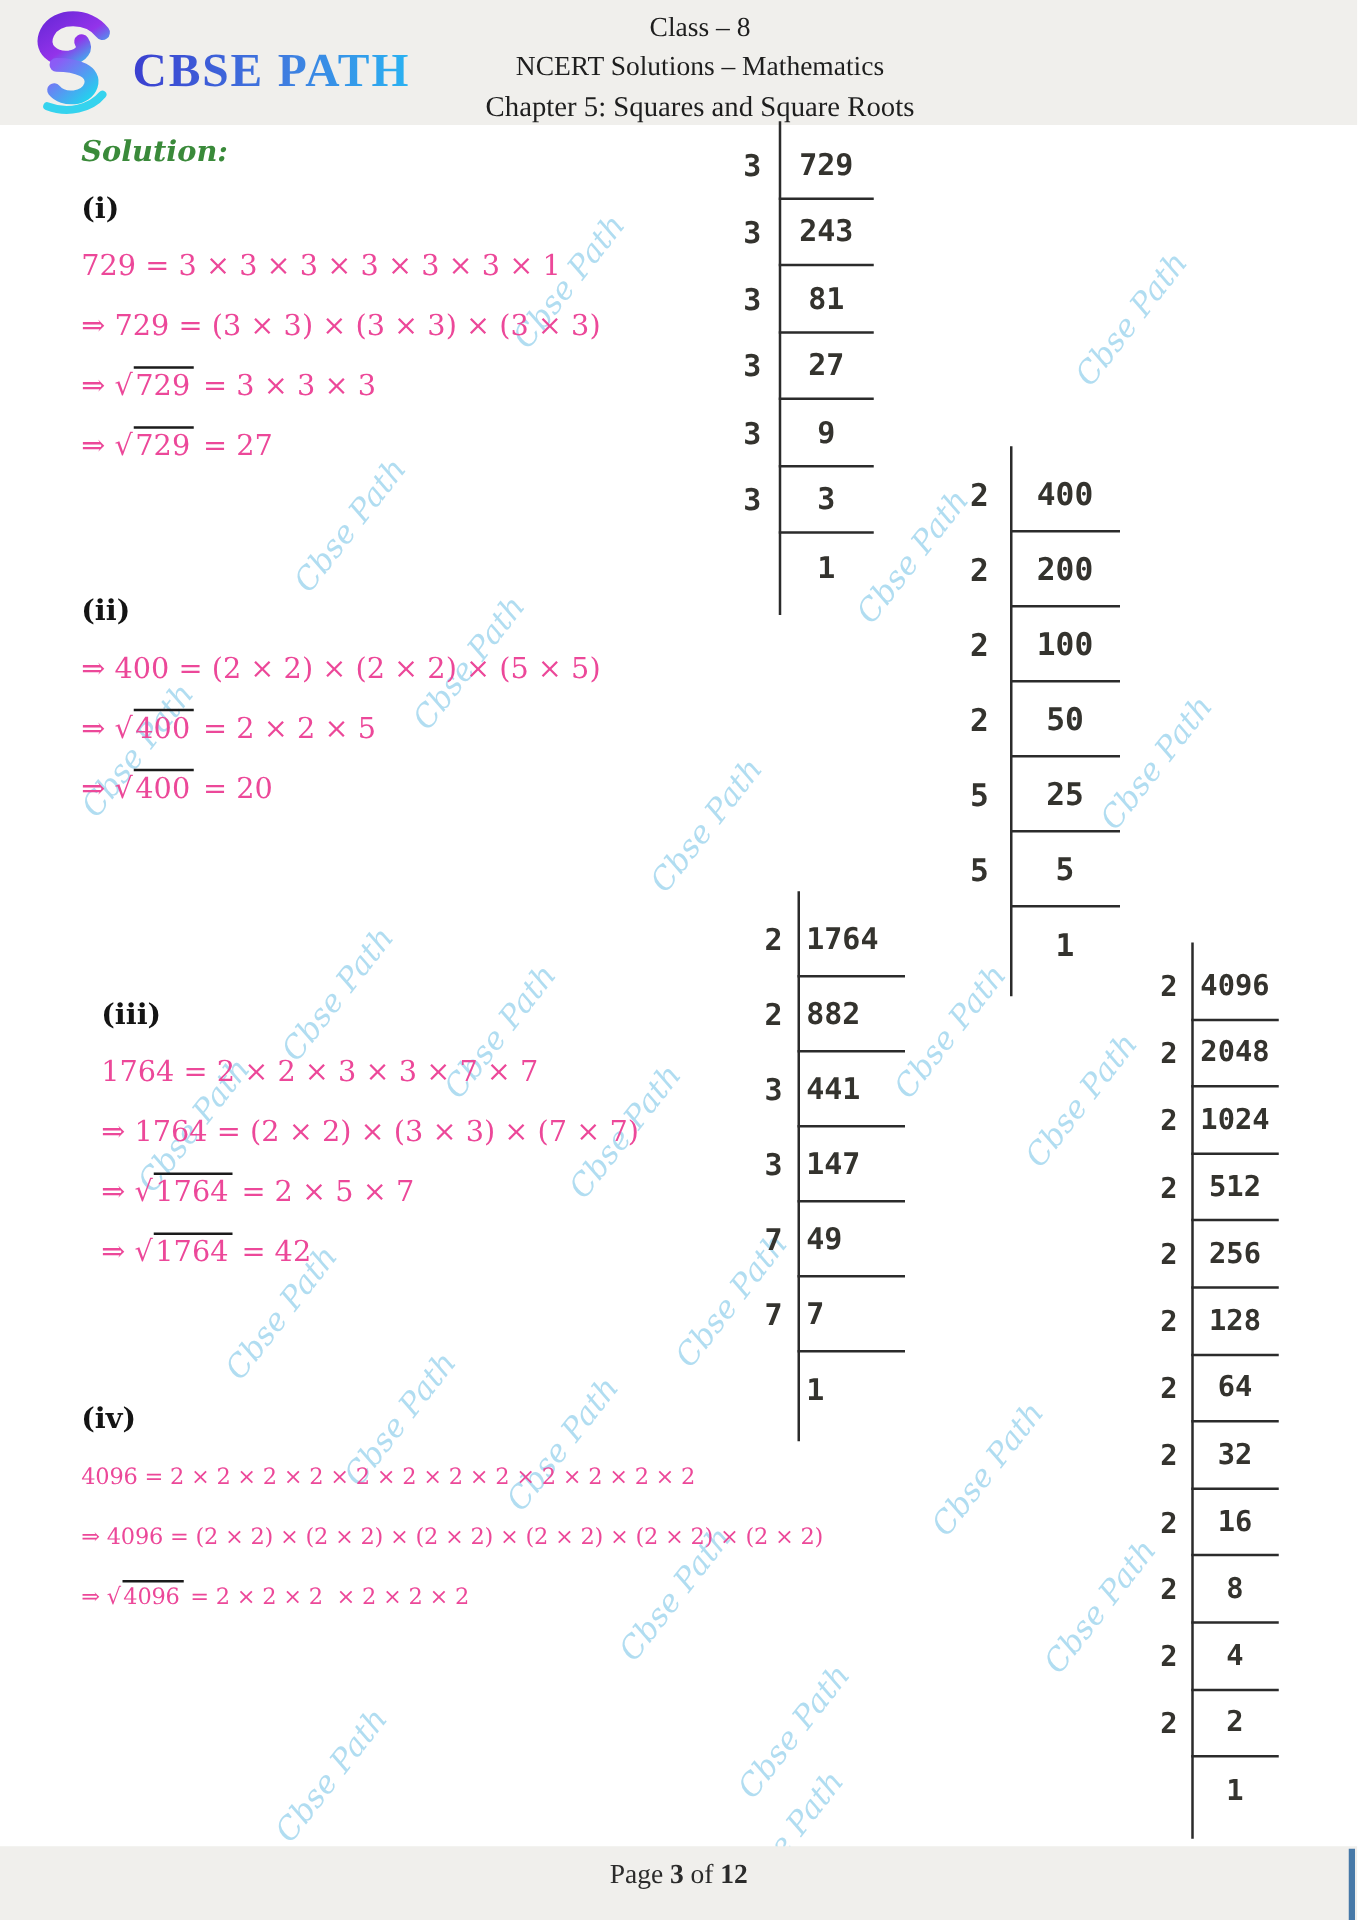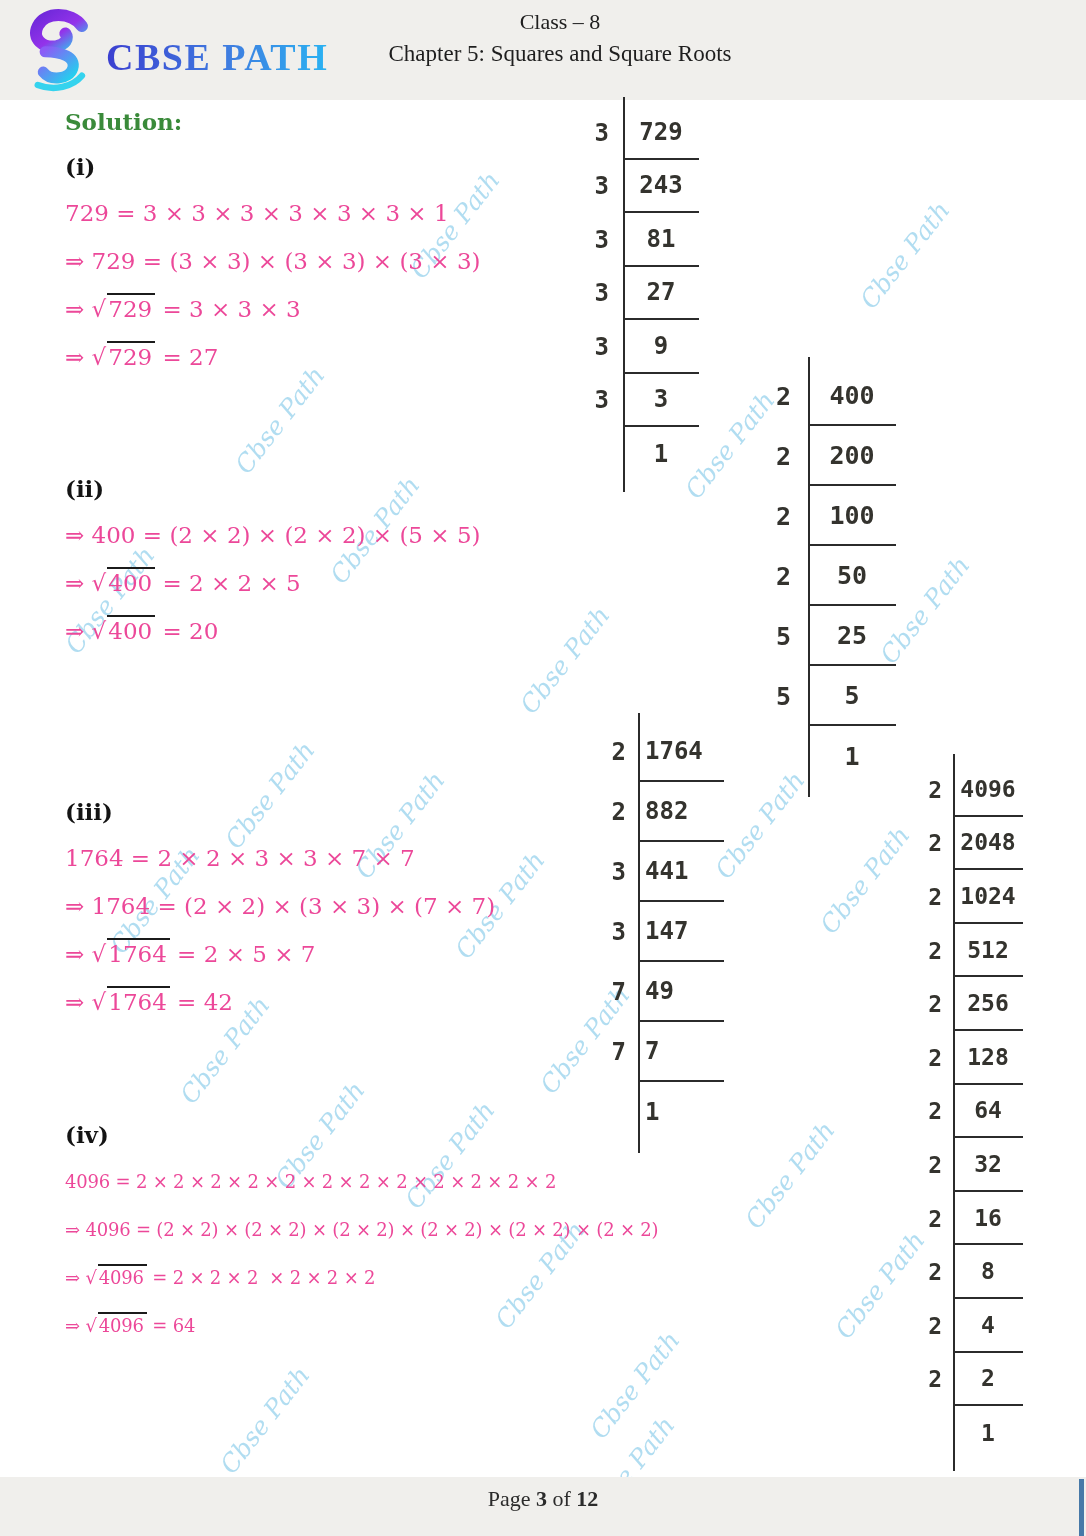--- a/index.html
+++ b/index.html
@@ -27,26 +27,26 @@
   .header-center {
     position: absolute; left: 0; width: 1086px; top: 7px; text-align: center;
     font-family: "Liberation Serif", serif; color: #1e1e1e; z-index: 2; padding-left: 34px;
   }
   .hline1 { font-size: 22px; line-height: 30px; }
   .hline2 { font-size: 22px; line-height: 32px; }
   .hline3 { font-size: 23px; line-height: 34px; }
   
   .solution-label {
     position: absolute; left: 65px; top: 108px; z-index: 2;
-    font-size: 23px; font-weight: 700; color: #3a8a3a;
+    font-size: 23px; font-weight: 700; color: #3a8a3a; font-style: italic;
   }
   .sec { position: absolute; left: 65px; z-index: 2; }
   .sec-i   { top: 150px; }
   .sec-ii  { top: 472px; }
-  .sec-iii { top: 795px; }
+  .sec-iii { top: 795px; margin-left: 16px; }
   .sec-iv  { top: 1118px; }
   .slabel { font-size: 23px; font-weight: 700; line-height: 34px; margin-bottom: 13px; color: #141414; }
   .eq { font-size: 23px; line-height: 33px; margin-bottom: 15px; white-space: pre; color: #ec4899; }
   .sec-iv .eq { font-size: 18px; letter-spacing: -0.2px; }
   .rsign { margin-right: 1px; }
   .vinc { border-top: 2px solid #1b1b1b; padding: 1px 3px 0 1px; }
   
   .ladder {
     position: absolute; z-index: 2;
     font-family: "DejaVu Sans Mono", monospace; font-weight: 600; color: #34332e;
@@ -115,20 +115,21 @@
           </linearGradient>
         </defs>
         <path d="M76 24 C64 8 36 8 28 24 C21 38 34 48 48 46 C58 44 62 38 58 32" fill="none" stroke="url(#gA)" stroke-width="13" stroke-linecap="round"></path>
         <path d="M36 52 C54 52 70 58 66 70 C62 82 42 84 34 74" fill="none" stroke="url(#gB)" stroke-width="12" stroke-linecap="round"></path>
         <path d="M28 88 C46 95 66 90 76 78" fill="none" stroke="#35d3ee" stroke-width="7" stroke-linecap="round"></path>
       </svg>
       <div class="brand-text">CBSE PATH</div>
     </div>
     <div class="header-center">
       <div class="hline1">Class – 8</div>
+      <div class="hline2">NCERT Solutions – Mathematics</div>
       <div class="hline3">Chapter 5: Squares and Square Roots</div>
     </div>
   </div>
 
   <span class="wm" style="left:455px;top:225px">Cbse Path</span>
   <span class="wm" style="left:905px;top:255px">Cbse Path</span>
   <span class="wm" style="left:280px;top:420px">Cbse Path</span>
   <span class="wm" style="left:730px;top:445px">Cbse Path</span>
   <span class="wm" style="left:110px;top:600px">Cbse Path</span>
   <span class="wm" style="left:375px;top:530px">Cbse Path</span>
@@ -174,21 +175,20 @@
     <div class="eq"><span>⇒ 1764 = (2 × 2) × (3 × 3) × (7 × 7)</span></div>
     <div class="eq"><span>⇒ </span><span class="rsign">√</span><span class="vinc">1764</span><span> = 2 × 5 × 7</span></div>
     <div class="eq"><span>⇒ </span><span class="rsign">√</span><span class="vinc">1764</span><span> = 42</span></div>
   </div>
 
   <div class="sec sec-iv">
     <div class="slabel">(iv)</div>
     <div class="eq"><span>4096 = 2 × 2 × 2 × 2 × 2 × 2 × 2 × 2 × 2 × 2 × 2 × 2</span></div>
     <div class="eq"><span>⇒ 4096 = (2 × 2) × (2 × 2) × (2 × 2) × (2 × 2) × (2 × 2) × (2 × 2)</span></div>
     <div class="eq"><span>⇒ </span><span class="rsign">√</span><span class="vinc">4096</span><span> = 2 × 2 × 2  × 2 × 2 × 2</span></div>
-    <div class="eq"><span>⇒ </span><span class="rsign">√</span><span class="vinc">4096</span><span> = 64</span></div>
   </div>
 
   <div class="ladder" id="ladder1">
     <div class="vline"></div>
     <div class="lrow">
         <span class="ldiv">3</span>
         <span class="lquo">729</span>
       </div>
     <div class="lrow">
         <span class="ldiv">3</span>

